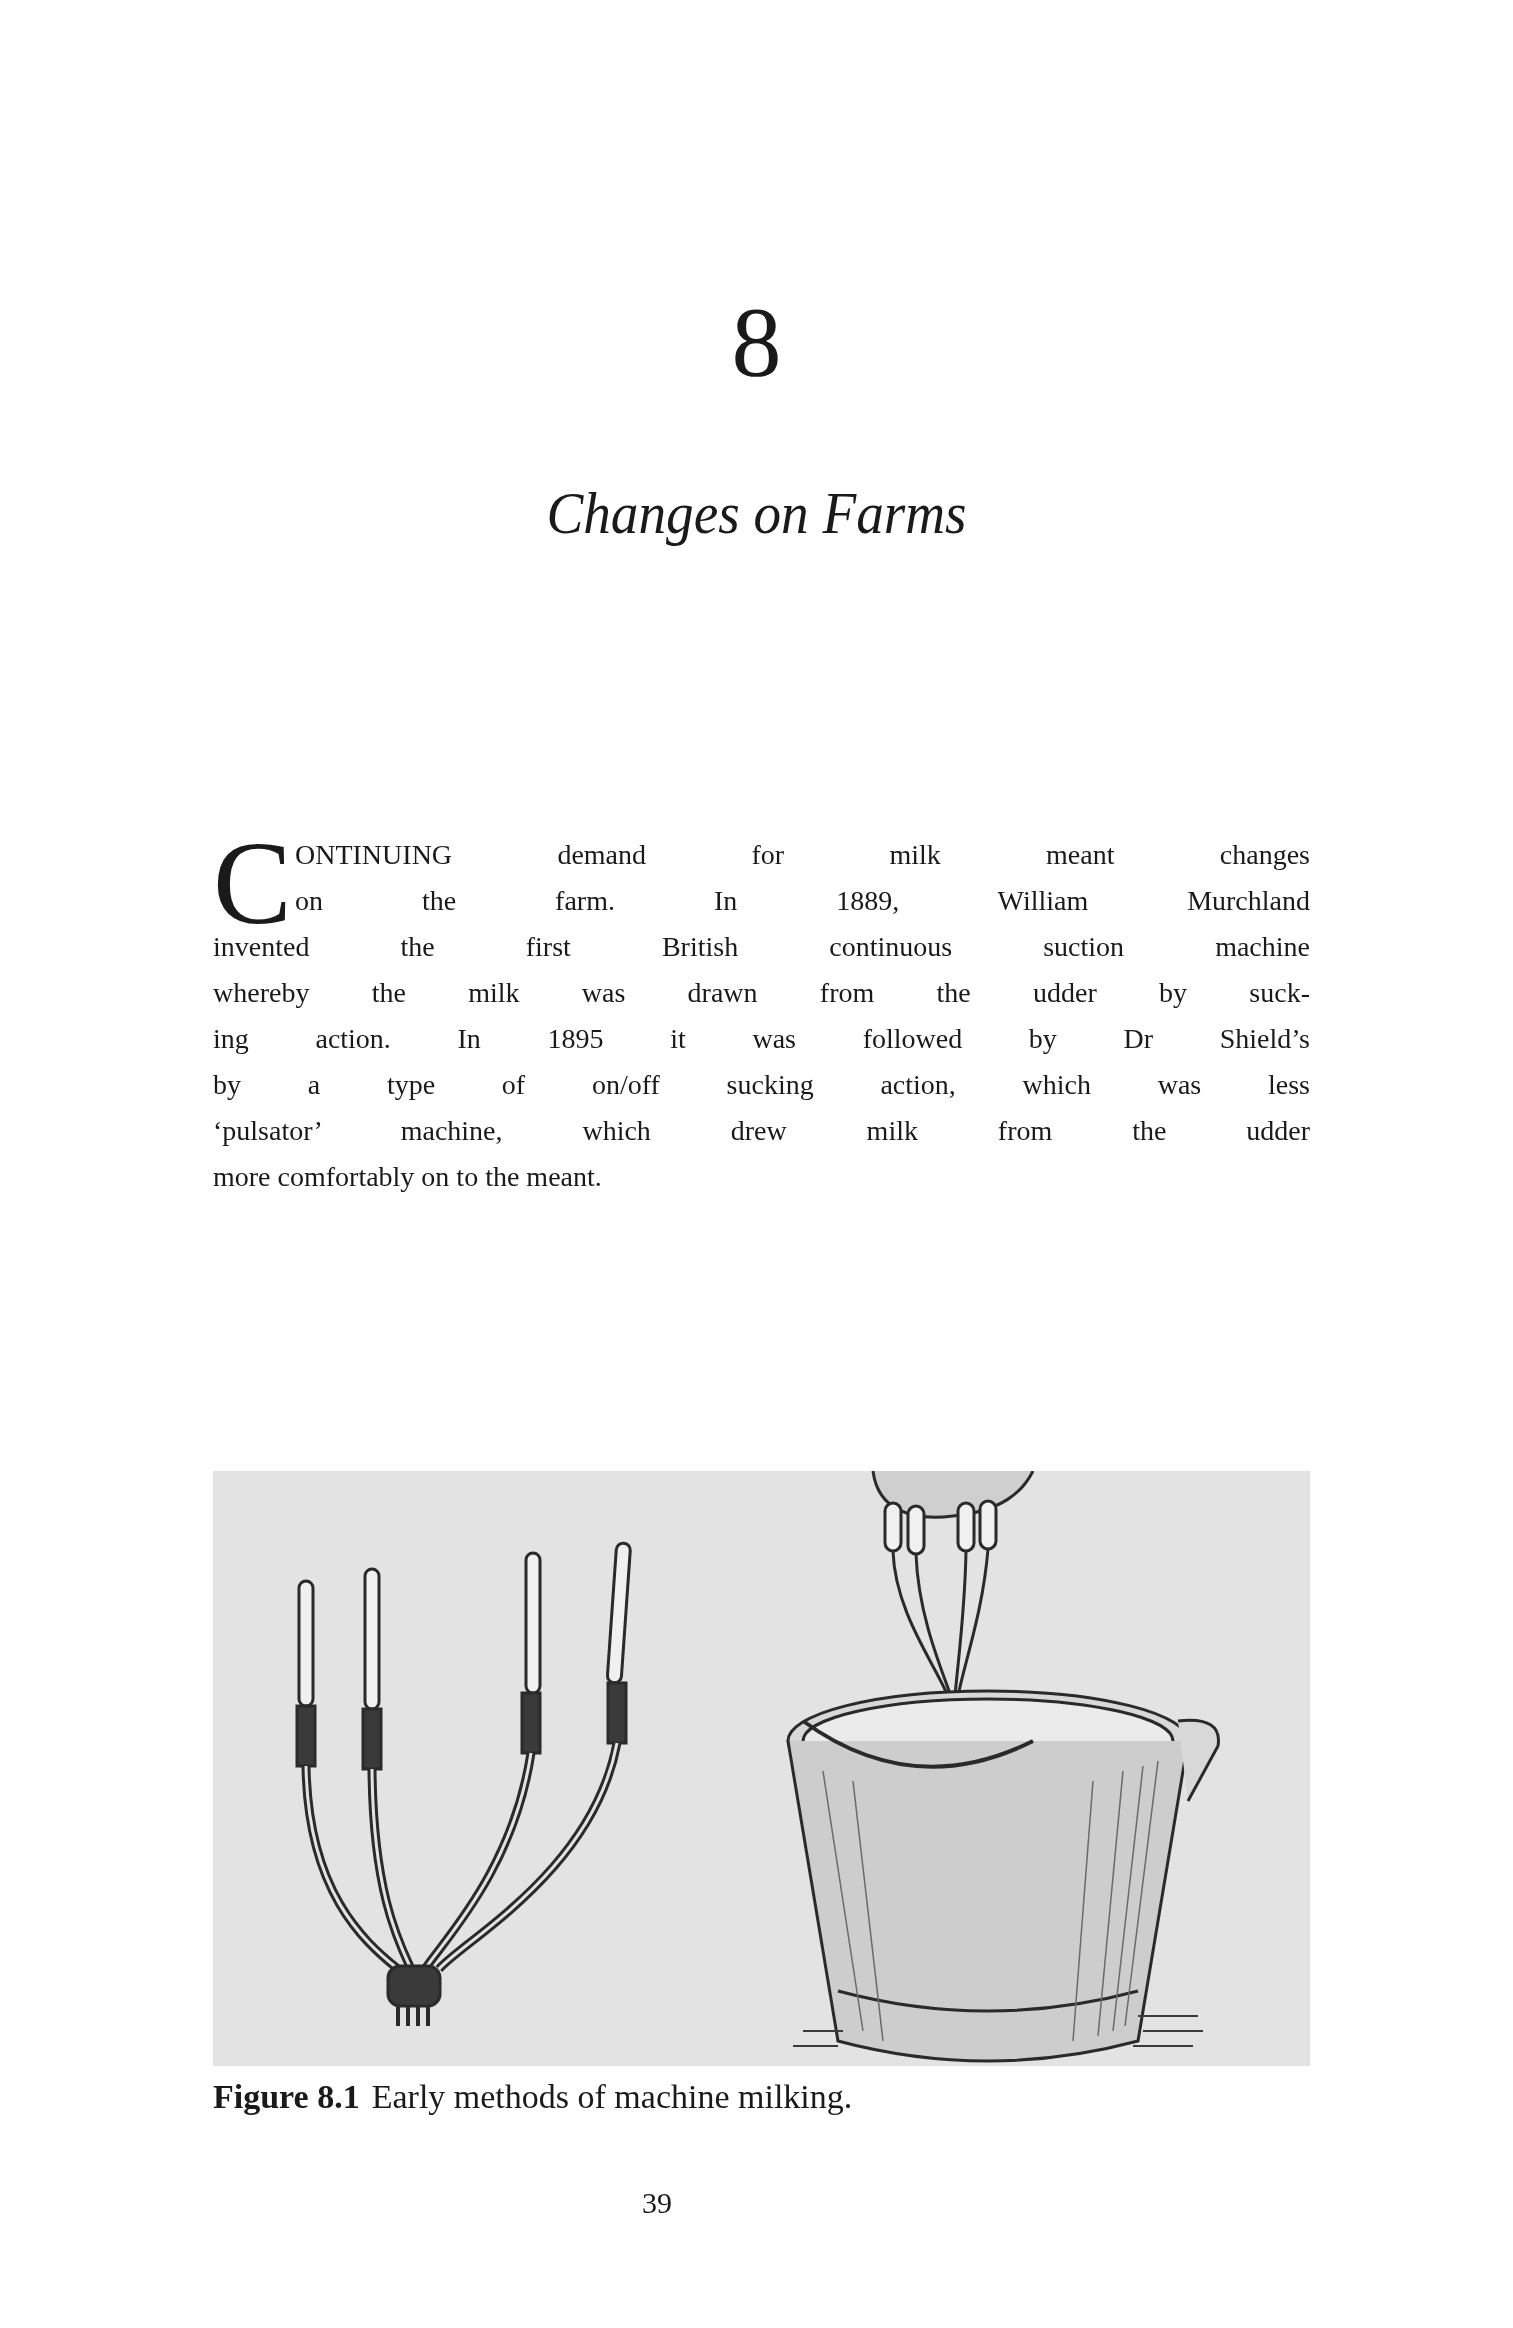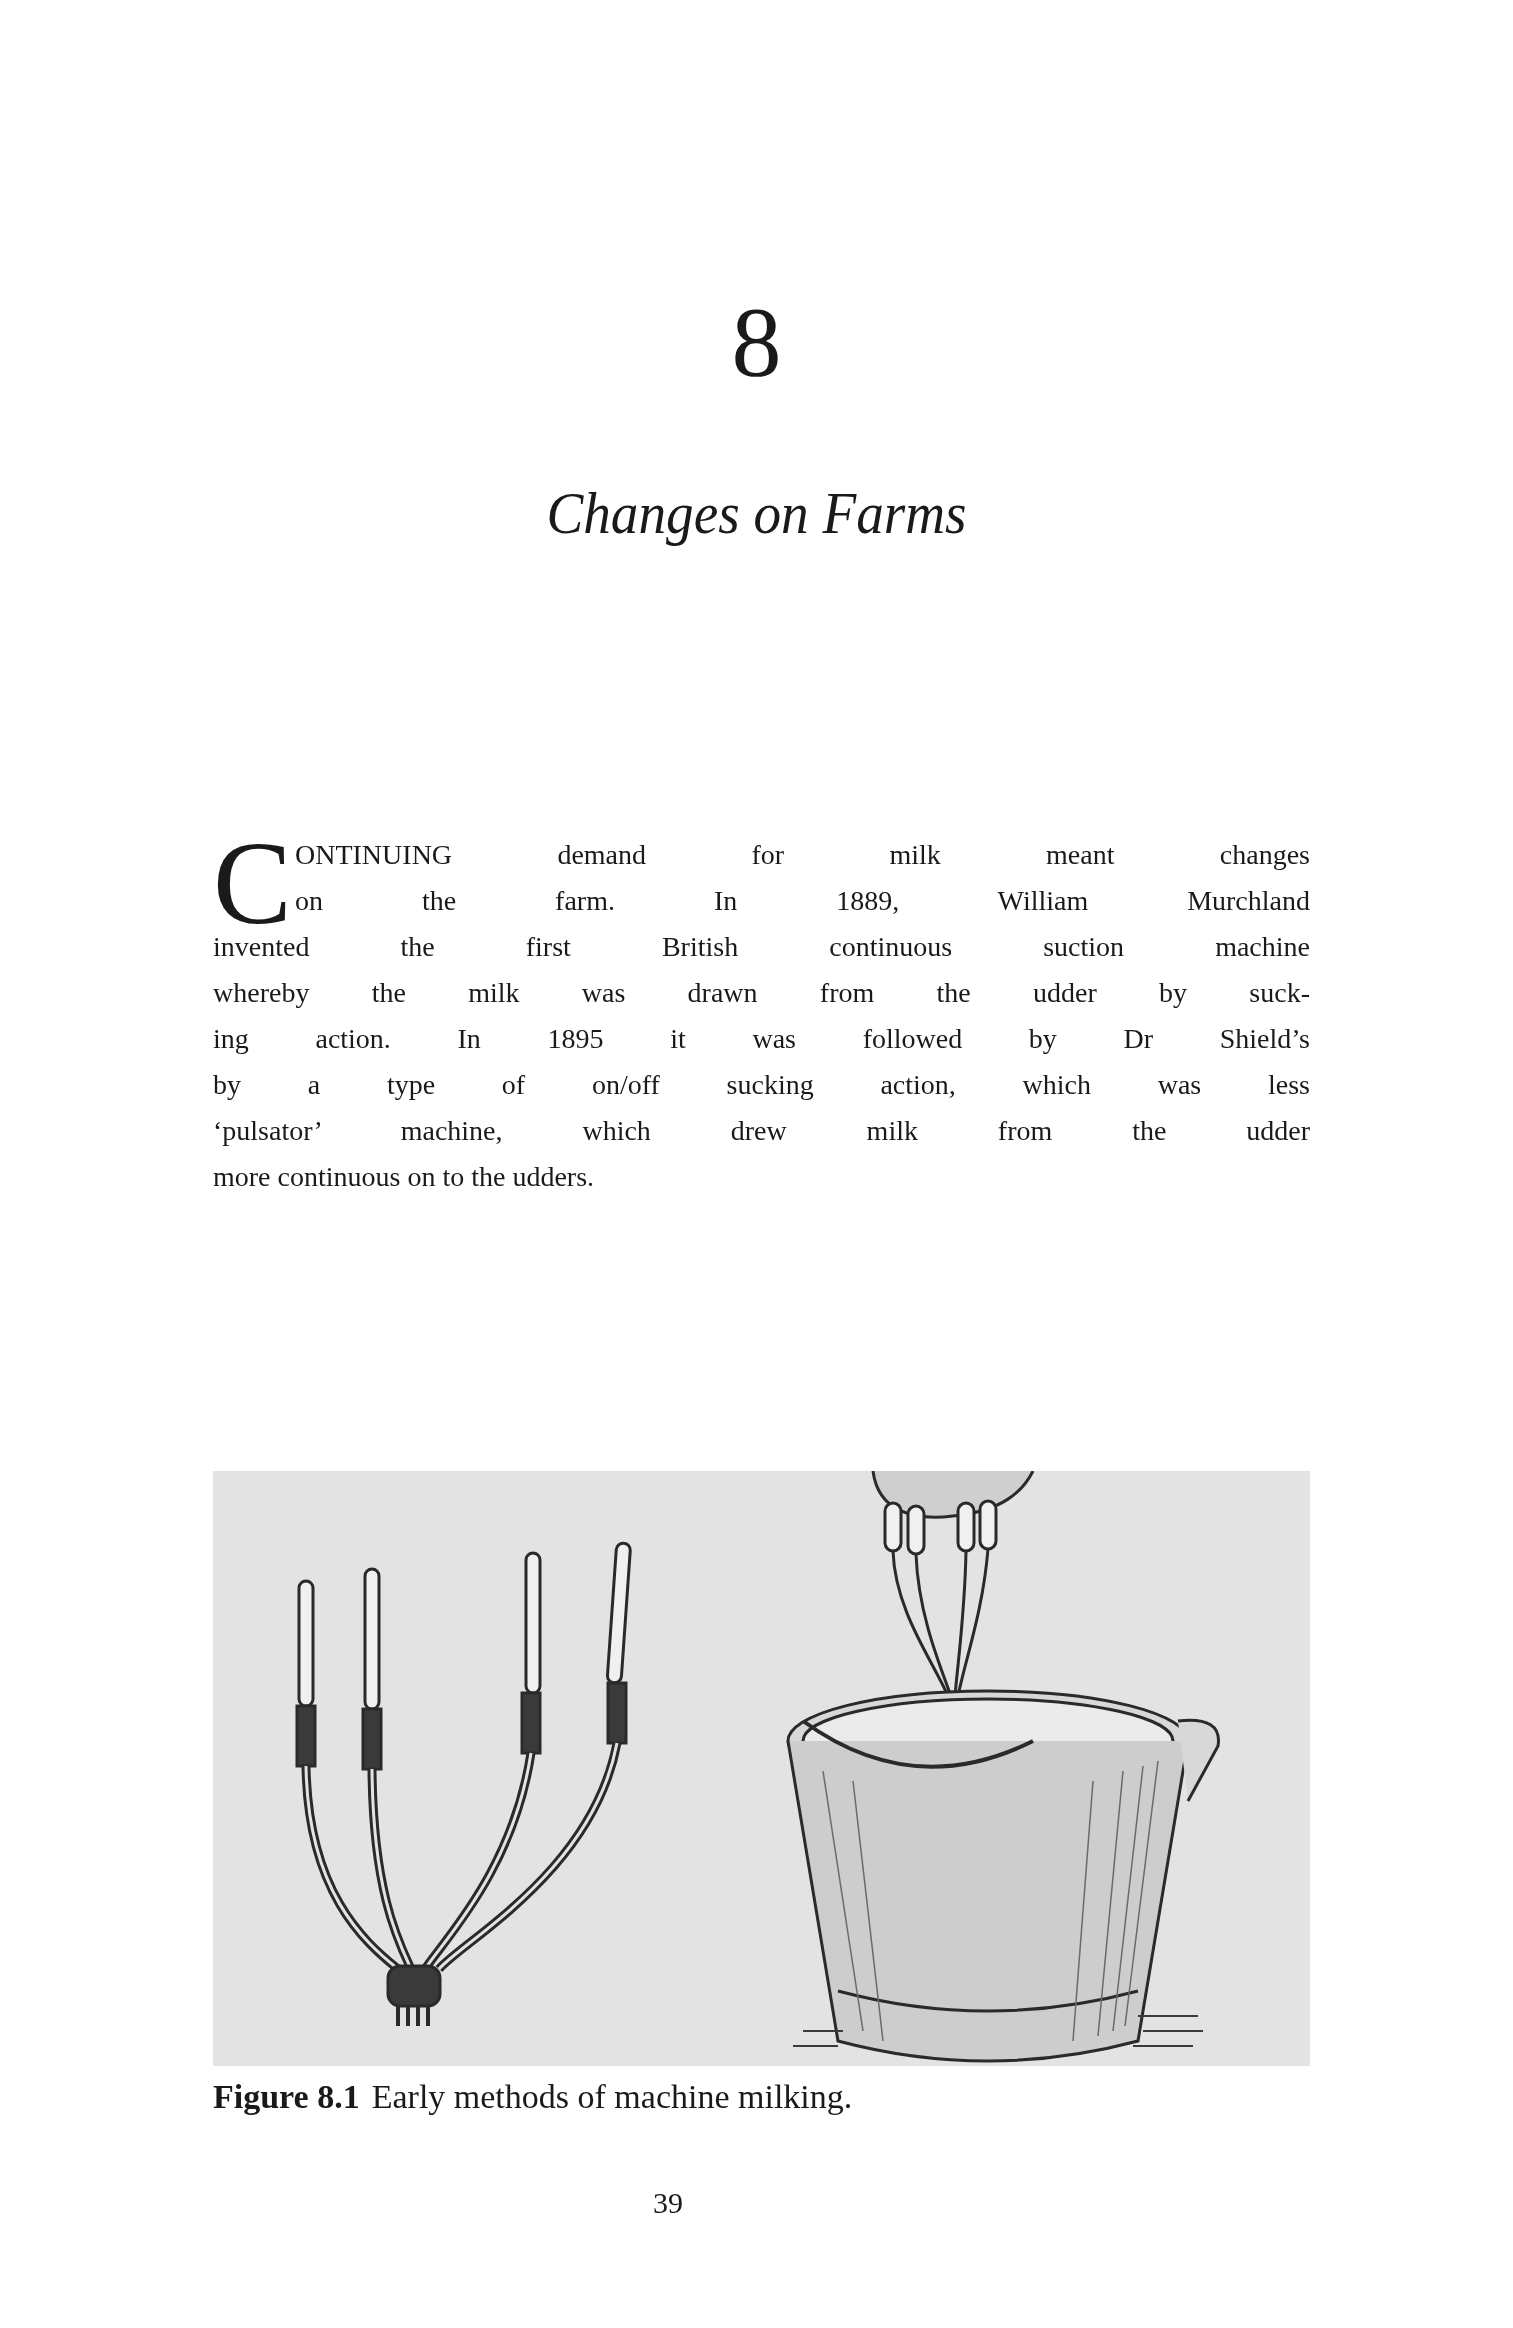--- a/index.html
+++ b/index.html
@@ -14,38 +14,38 @@
          text-align:justify; text-align-last:justify; letter-spacing:0; }
   .body-line.last { text-align-last:left; }
   .body-line.indent { padding-left:82px; }
   .dropcap { position:absolute; left:0; top:2px; font-size:118px; line-height:100px; }
   .figure { position:absolute; left:213px; top:1471px; width:1097px; height:595px;
          background:#e3e3e3; overflow:hidden; }
   .figure svg { display:block; }
   .caption { position:absolute; left:213px; top:2080px; font-size:34px; line-height:34px; white-space:nowrap; }
   .caption-label { font-weight:bold; margin-right:12px; }
   .page-number { position:absolute; top:2186px; left:0; width:1314px; text-align:center;
-         font-size:30px; line-height:34px;padding-left:11px; }
+         font-size:30px; line-height:34px; }
 </style>
 </head>
 <body>
 
 <div class="chapter-number">8</div>
 <div class="chapter-title">Changes on Farms</div>
 
 <div class="body-text">
   <span class="dropcap">C</span>
   <span class="body-line indent">ONTINUING demand for milk meant changes</span>
   <span class="body-line indent">on the farm. In 1889, William Murchland</span>
   <span class="body-line">invented the first British continuous suction machine</span>
   <span class="body-line">whereby the milk was drawn from the udder by suck-</span>
   <span class="body-line">ing action. In 1895 it was followed by Dr Shield’s</span>
   <span class="body-line">by a type of on/off sucking action, which was less</span>
   <span class="body-line">‘pulsator’ machine, which drew milk from the udder</span>
-  <span class="body-line last">more continuous on to the udders.</span>
+  <span class="body-line last">more comfortably on to the meant.</span>
 </div>
 
 <div class="figure">
   <svg width="1097" height="595" viewBox="0 0 1097 595">
 
     <g stroke="#2a2a2a" fill="none" stroke-width="3">
 
       <rect x="86" y="110" width="14" height="125" rx="7" fill="#f0f0f0"></rect>
       <rect x="152" y="98" width="14" height="140" rx="7" fill="#f0f0f0"></rect>
       <rect x="313" y="82" width="14" height="140" rx="7" fill="#f0f0f0"></rect>

